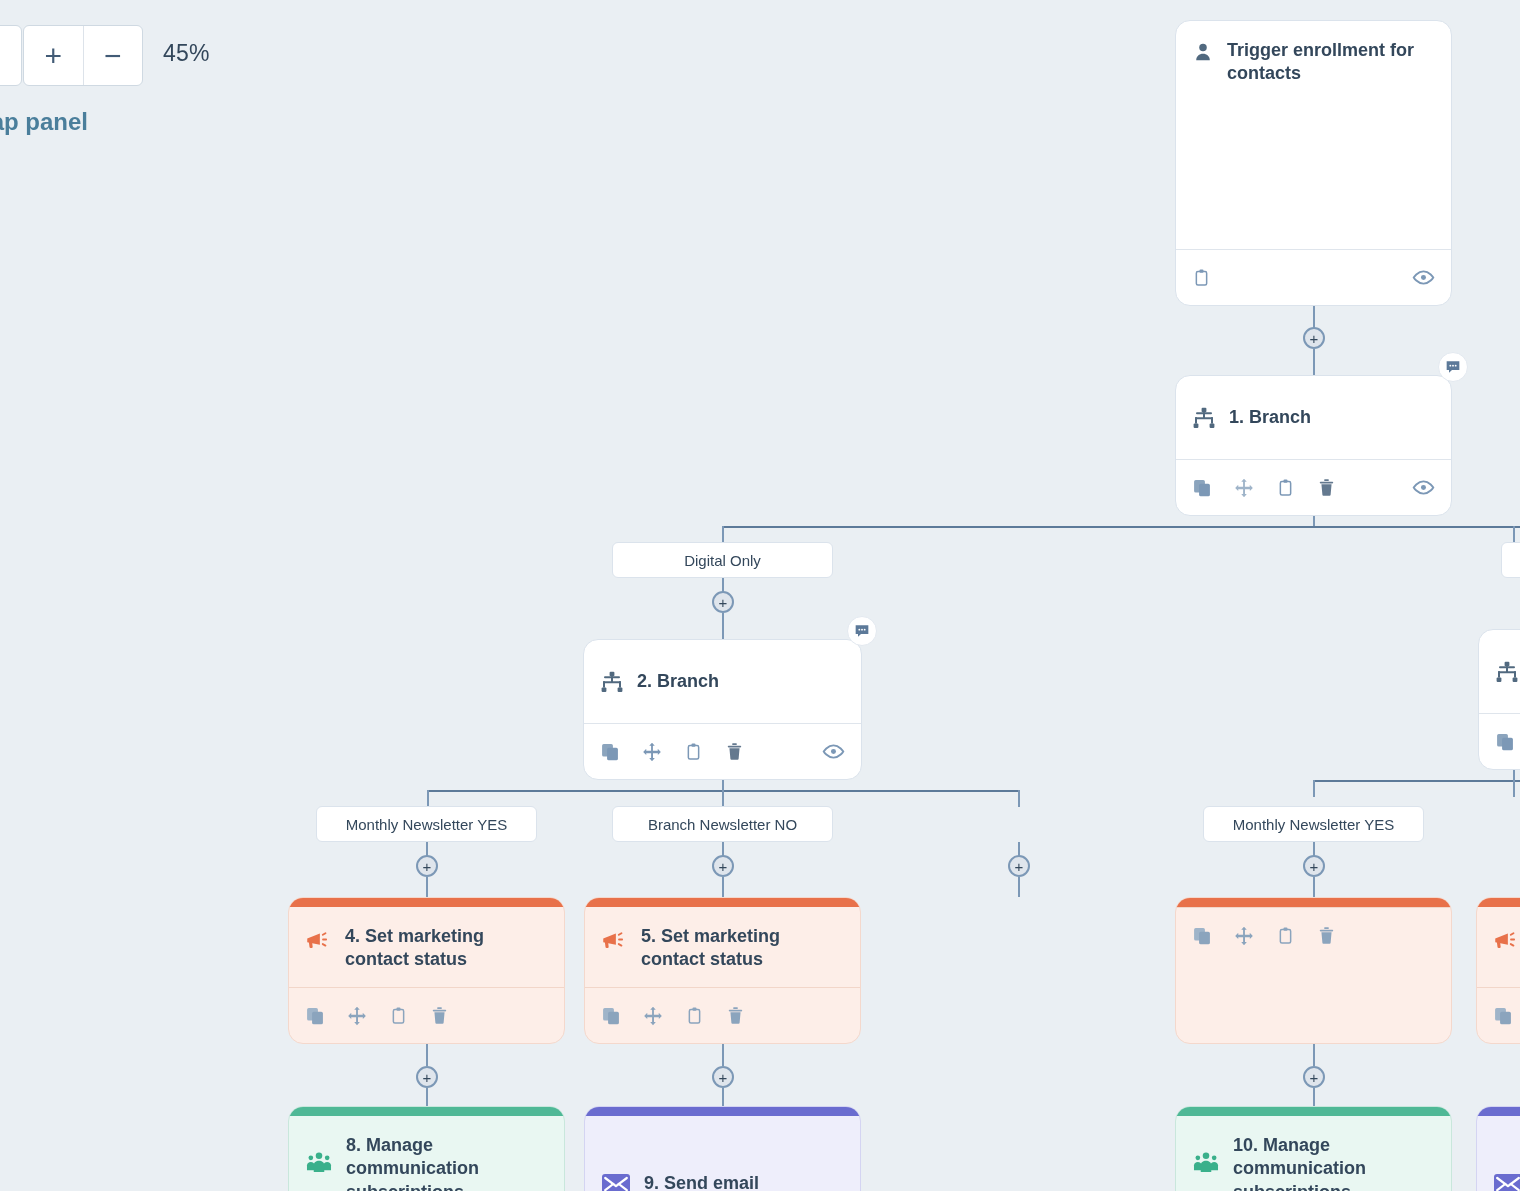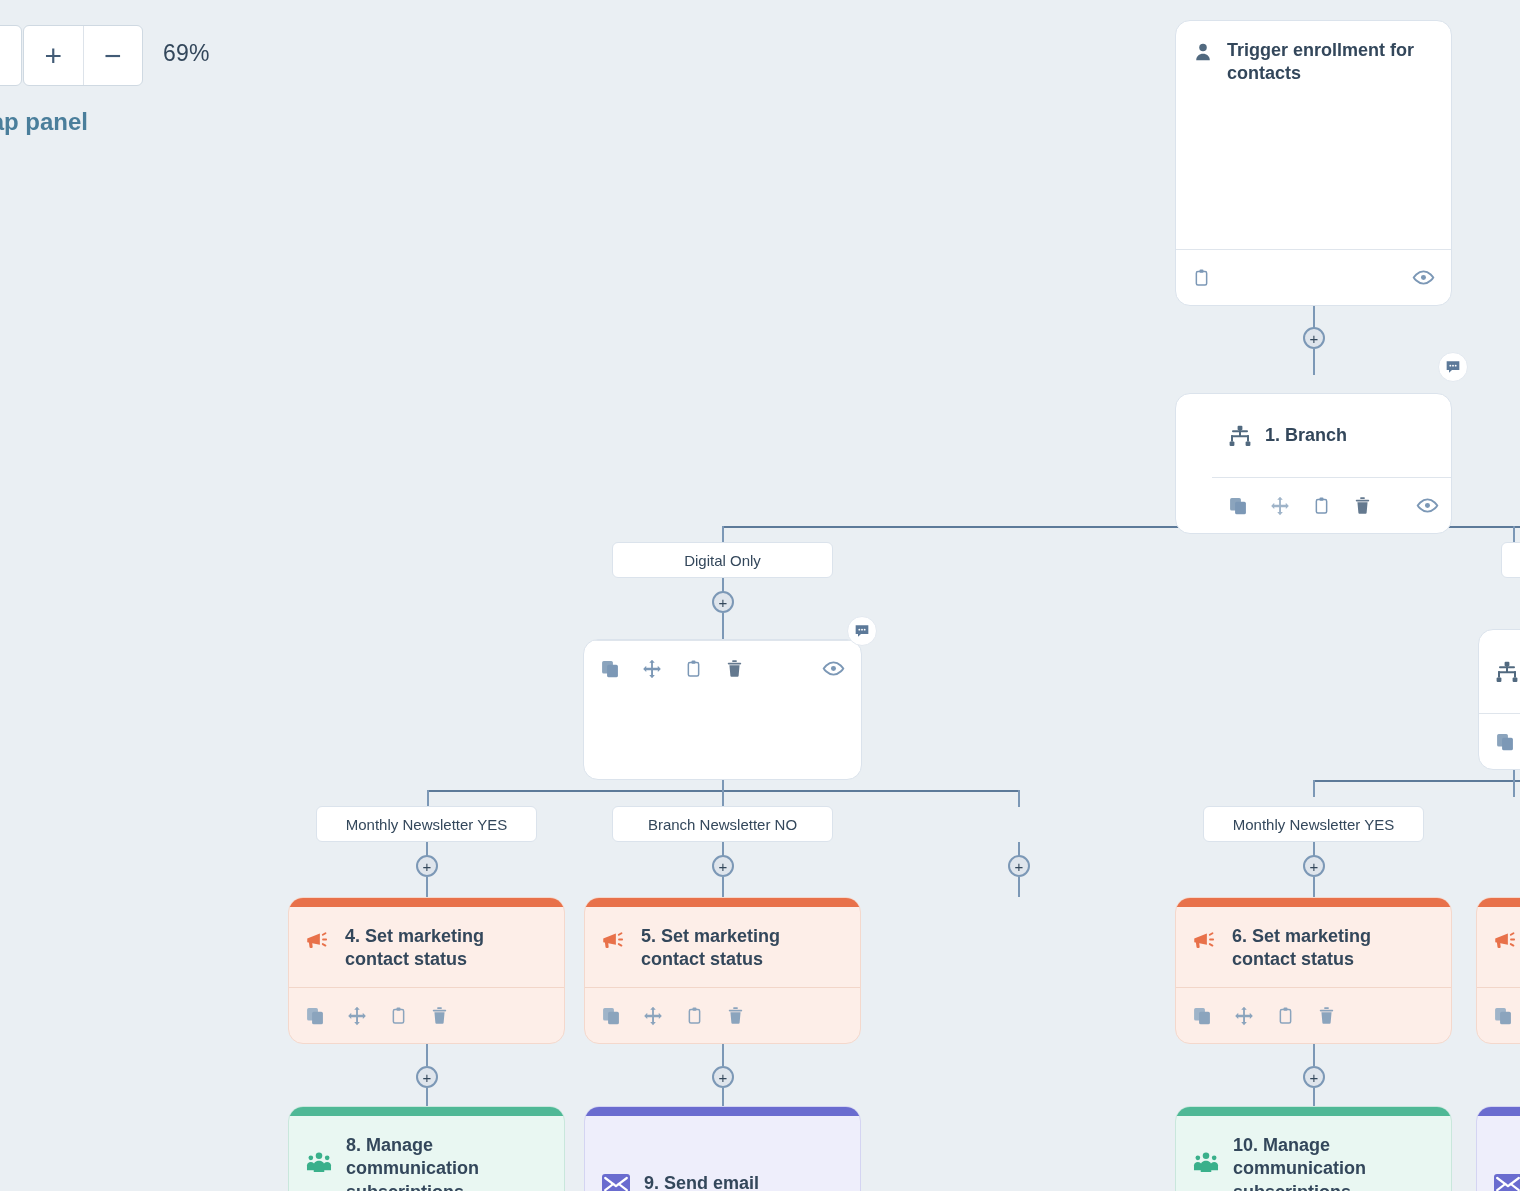--- a/index.html
+++ b/index.html
@@ -100,21 +100,21 @@
 <body>
 
 <div id="canvas">
 
   <div class="tool-cut"></div>
 
   <div class="zoom-group">
     <button class="zoom-btn plus">+</button>
     <button class="zoom-btn">−</button>
   </div>
-  <div class="zoom-level">69%</div>
+  <div class="zoom-level">45%</div>
   <div class="minimap-link">nimap panel</div>
 
   <div class="vline" style="left:1313px; top:306px; height:32px;"></div>
   <div class="plusnode" style="left:1303px; top:327px;">+</div>
   <div class="vline" style="left:1313px; top:349px; height:26px;"></div>
 
   <div class="vline" style="left:1313px; top:516px; height:12px;"></div>
   <div class="hline" style="left:722px; top:526px; width:798px;"></div>
   <div class="vline" style="left:722px; top:526px; height:17px;"></div>
   <div class="vline" style="left:1513px; top:526px; height:17px;"></div>
@@ -182,21 +182,21 @@
       <span class="spacer"></span>
       <span class="icon fic">
         <svg width="23" height="23" viewBox="0 0 24 24" fill="none" stroke="#7c98b6" stroke-width="2">
           <path d="M1.8 12S5.6 5.6 12 5.6 22.2 12 22.2 12 18.4 18.4 12 18.4 1.8 12 1.8 12z"></path>
           <circle cx="12" cy="12" r="2.6" fill="#7c98b6" stroke="none"></circle>
         </svg>
       </span>
     </div>
   </div>
 
-  <div class="card" style="left:1175px; top:393px; width:277px; height:141px;padding-left:36px;">
+  <div class="card" style="left:1175px; top:375px; width:277px; height:141px;">
     <div class="body">
       <span class="icon">
         <svg width="24" height="24" viewBox="0 0 24 24" fill="#51697f">
           <rect x="9.6" y="1.8" width="4.8" height="4.4" rx="1"></rect>
           <rect x="1.6" y="17.4" width="4.8" height="4.6" rx="1"></rect>
           <rect x="17.6" y="17.4" width="4.8" height="4.6" rx="1"></rect>
           <rect x="4" y="6.2" width="16" height="2.1" rx="1"></rect>
           <rect x="11" y="6.2" width="2" height="6.4"></rect>
           <rect x="3" y="11.2" width="18" height="2" rx="1"></rect>
           <rect x="3" y="11.2" width="2" height="6.4"></rect>
@@ -246,77 +246,92 @@
       <circle cx="12" cy="10" r="1.4" fill="#fff"></circle>
       <circle cx="16" cy="10" r="1.4" fill="#fff"></circle>
     </svg>
   </div>
 
   <div class="pill" style="left:612px; top:542px; width:221px;">Digital Only</div>
 
   <div class="pill" style="left:1501px; top:542px; width:221px;"></div>
 
   <div class="card" style="left:583px; top:639px; width:279px; height:141px;">
-    <div class="footer">
-      <span class="icon fic">
-        <svg width="20" height="20" viewBox="0 0 24 24" fill="#8ba4bd">
-          <rect x="2.5" y="2.5" width="13" height="15" rx="2"></rect>
-          <rect x="8.5" y="7" width="13" height="15" rx="2" fill="#7c98b6"></rect>
-        </svg>
-      </span>
-      <span class="icon fic">
-        <svg width="20" height="20" viewBox="0 0 24 24" fill="#7c98b6">
-          <path d="M12 1l3.3 3.6h-2.2v5.8h5.8V8.2L22.6 12 19 15.6v-2.2h-5.8v5.8h2.2L12 23l-3.3-3.8h2.2v-5.8H5.1v2.2L1.4 12l3.7-3.8v2.2h5.8V4.6H8.7z"></path>
-        </svg>
-      </span>
-      <span class="icon fic">
-        <svg width="19" height="19" viewBox="0 0 24 24" fill="none" stroke="#7c98b6" stroke-width="1.9">
-          <rect x="5.5" y="4.5" width="13" height="17" rx="2"></rect>
-          <rect x="9.5" y="2" width="5" height="4" rx="1.3" fill="#7c98b6" stroke="none"></rect>
-        </svg>
-      </span>
-      <span class="icon fic">
-        <svg width="19" height="19" viewBox="0 0 24 24" fill="#64798f">
-          <rect x="3.5" y="4.6" width="17" height="2.2" rx="1"></rect>
-          <rect x="9" y="1.6" width="6" height="2.2" rx="1"></rect>
-          <path d="M5.6 8h12.8l-1.2 13.2a1.3 1.3 0 01-1.3 1.2H8.1a1.3 1.3 0 01-1.3-1.2z"></path>
-        </svg>
-      </span>
-      <span class="spacer"></span>
-      <span class="icon fic">
-        <svg width="23" height="23" viewBox="0 0 24 24" fill="none" stroke="#7c98b6" stroke-width="2">
-          <path d="M1.8 12S5.6 5.6 12 5.6 22.2 12 22.2 12 18.4 18.4 12 18.4 1.8 12 1.8 12z"></path>
-          <circle cx="12" cy="12" r="2.6" fill="#7c98b6" stroke="none"></circle>
-        </svg>
-      </span>
-    </div>
-  </div>
-  <div class="badge" style="left:847px; top:616px;">
-    <svg width="16" height="16" viewBox="0 0 24 24" fill="#5c7999">
-      <path d="M2.5 3.5h19v13h-11l-4.5 4v-4h-3.5z"></path>
-      <circle cx="8" cy="10" r="1.4" fill="#fff"></circle>
-      <circle cx="12" cy="10" r="1.4" fill="#fff"></circle>
-      <circle cx="16" cy="10" r="1.4" fill="#fff"></circle>
-    </svg>
-  </div>
-
-  <div class="card" style="left:1478px; top:629px; width:279px; height:141px;">
     <div class="body">
       <span class="icon">
         <svg width="24" height="24" viewBox="0 0 24 24" fill="#51697f">
           <rect x="9.6" y="1.8" width="4.8" height="4.4" rx="1"></rect>
           <rect x="1.6" y="17.4" width="4.8" height="4.6" rx="1"></rect>
           <rect x="17.6" y="17.4" width="4.8" height="4.6" rx="1"></rect>
           <rect x="4" y="6.2" width="16" height="2.1" rx="1"></rect>
           <rect x="11" y="6.2" width="2" height="6.4"></rect>
           <rect x="3" y="11.2" width="18" height="2" rx="1"></rect>
           <rect x="3" y="11.2" width="2" height="6.4"></rect>
           <rect x="19" y="11.2" width="2" height="6.4"></rect>
         </svg>
       </span>
+      <span class="title">2. Branch</span>
+    </div>
+    <div class="footer">
+      <span class="icon fic">
+        <svg width="20" height="20" viewBox="0 0 24 24" fill="#8ba4bd">
+          <rect x="2.5" y="2.5" width="13" height="15" rx="2"></rect>
+          <rect x="8.5" y="7" width="13" height="15" rx="2" fill="#7c98b6"></rect>
+        </svg>
+      </span>
+      <span class="icon fic">
+        <svg width="20" height="20" viewBox="0 0 24 24" fill="#7c98b6">
+          <path d="M12 1l3.3 3.6h-2.2v5.8h5.8V8.2L22.6 12 19 15.6v-2.2h-5.8v5.8h2.2L12 23l-3.3-3.8h2.2v-5.8H5.1v2.2L1.4 12l3.7-3.8v2.2h5.8V4.6H8.7z"></path>
+        </svg>
+      </span>
+      <span class="icon fic">
+        <svg width="19" height="19" viewBox="0 0 24 24" fill="none" stroke="#7c98b6" stroke-width="1.9">
+          <rect x="5.5" y="4.5" width="13" height="17" rx="2"></rect>
+          <rect x="9.5" y="2" width="5" height="4" rx="1.3" fill="#7c98b6" stroke="none"></rect>
+        </svg>
+      </span>
+      <span class="icon fic">
+        <svg width="19" height="19" viewBox="0 0 24 24" fill="#64798f">
+          <rect x="3.5" y="4.6" width="17" height="2.2" rx="1"></rect>
+          <rect x="9" y="1.6" width="6" height="2.2" rx="1"></rect>
+          <path d="M5.6 8h12.8l-1.2 13.2a1.3 1.3 0 01-1.3 1.2H8.1a1.3 1.3 0 01-1.3-1.2z"></path>
+        </svg>
+      </span>
+      <span class="spacer"></span>
+      <span class="icon fic">
+        <svg width="23" height="23" viewBox="0 0 24 24" fill="none" stroke="#7c98b6" stroke-width="2">
+          <path d="M1.8 12S5.6 5.6 12 5.6 22.2 12 22.2 12 18.4 18.4 12 18.4 1.8 12 1.8 12z"></path>
+          <circle cx="12" cy="12" r="2.6" fill="#7c98b6" stroke="none"></circle>
+        </svg>
+      </span>
+    </div>
+  </div>
+  <div class="badge" style="left:847px; top:616px;">
+    <svg width="16" height="16" viewBox="0 0 24 24" fill="#5c7999">
+      <path d="M2.5 3.5h19v13h-11l-4.5 4v-4h-3.5z"></path>
+      <circle cx="8" cy="10" r="1.4" fill="#fff"></circle>
+      <circle cx="12" cy="10" r="1.4" fill="#fff"></circle>
+      <circle cx="16" cy="10" r="1.4" fill="#fff"></circle>
+    </svg>
+  </div>
+
+  <div class="card" style="left:1478px; top:629px; width:279px; height:141px;">
+    <div class="body">
+      <span class="icon">
+        <svg width="24" height="24" viewBox="0 0 24 24" fill="#51697f">
+          <rect x="9.6" y="1.8" width="4.8" height="4.4" rx="1"></rect>
+          <rect x="1.6" y="17.4" width="4.8" height="4.6" rx="1"></rect>
+          <rect x="17.6" y="17.4" width="4.8" height="4.6" rx="1"></rect>
+          <rect x="4" y="6.2" width="16" height="2.1" rx="1"></rect>
+          <rect x="11" y="6.2" width="2" height="6.4"></rect>
+          <rect x="3" y="11.2" width="18" height="2" rx="1"></rect>
+          <rect x="3" y="11.2" width="2" height="6.4"></rect>
+          <rect x="19" y="11.2" width="2" height="6.4"></rect>
+        </svg>
+      </span>
 
     </div>
     <div class="footer">
       <span class="icon fic">
         <svg width="20" height="20" viewBox="0 0 24 24" fill="#8ba4bd">
           <rect x="2.5" y="2.5" width="13" height="15" rx="2"></rect>
           <rect x="8.5" y="7" width="13" height="15" rx="2" fill="#7c98b6"></rect>
         </svg>
       </span>
     </div>
@@ -406,32 +421,20 @@
           <rect x="9" y="1.6" width="6" height="2.2" rx="1"></rect>
           <path d="M5.6 8h12.8l-1.2 13.2a1.3 1.3 0 01-1.3 1.2H8.1a1.3 1.3 0 01-1.3-1.2z"></path>
         </svg>
       </span>
     </div>
   </div>
 
 
   <div class="card orange topalign" style="left:1175px; top:897px; width:277px; height:147px;">
     <div class="accent" style="background:#e8714a;"></div>
-    <div class="body">
-      <span class="icon" style="margin-top:2px;">
-        <svg width="27" height="27" viewBox="0 0 24 24" fill="#e8714a">
-          <path d="M2 10.3l11.2-4.6v10.1L2 13.6z"></path>
-          <path d="M3.4 13.2h2.9l.5 4.4a1 1 0 01-1 1.1H5a1 1 0 01-1-.9z"></path>
-          <rect x="15.2" y="10.2" width="4.4" height="1.7" rx=".85"></rect>
-          <rect x="14.8" y="5.4" width="4.4" height="1.7" rx=".85" transform="rotate(-30 17 6.2)"></rect>
-          <rect x="14.8" y="15" width="4.4" height="1.7" rx=".85" transform="rotate(30 17 15.8)"></rect>
-        </svg>
-      </span>
-      <span class="title">6. Set marketing contact status</span>
-    </div>
     <div class="footer">
       <span class="icon fic">
         <svg width="20" height="20" viewBox="0 0 24 24" fill="#9fb4c9">
           <rect x="2.5" y="2.5" width="13" height="15" rx="2"></rect>
           <rect x="8.5" y="7" width="13" height="15" rx="2" fill="#8ba4bd"></rect>
         </svg>
       </span>
       <span class="icon fic">
         <svg width="20" height="20" viewBox="0 0 24 24" fill="#8ba4bd">
           <path d="M12 1l3.3 3.6h-2.2v5.8h5.8V8.2L22.6 12 19 15.6v-2.2h-5.8v5.8h2.2L12 23l-3.3-3.8h2.2v-5.8H5.1v2.2L1.4 12l3.7-3.8v2.2h5.8V4.6H8.7z"></path>

